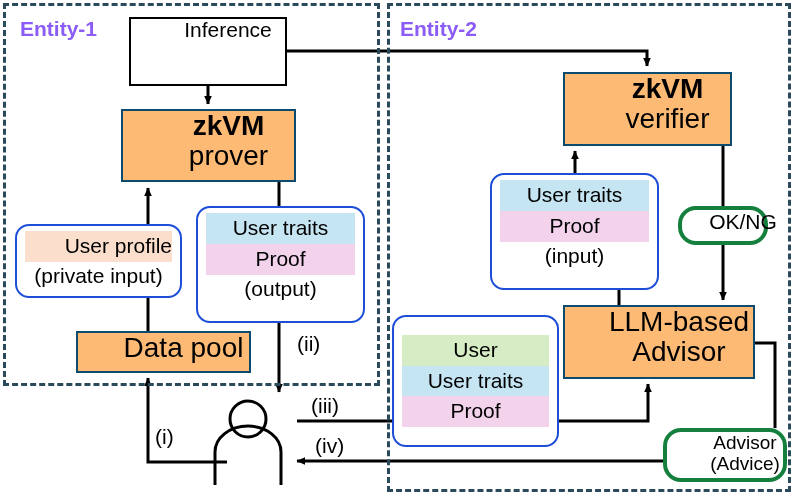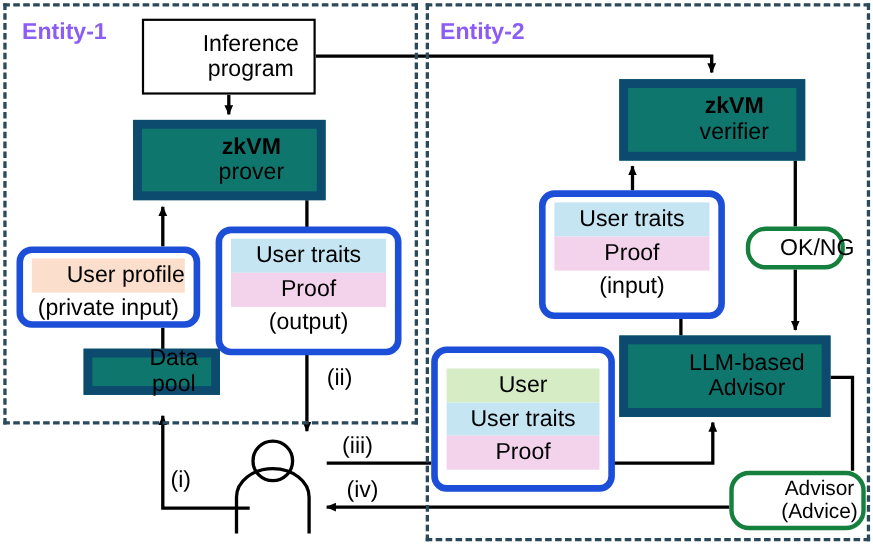--- a/index.html
+++ b/index.html
@@ -4,27 +4,27 @@
 <style>
   html,body{margin:0;padding:0;background:#ffffff;}
   body{font-family:"Liberation Sans", sans-serif;}
   #stage{position:relative;width:794px;height:495px;background:#fff;overflow:hidden;}
   #svg-layer{position:absolute;left:0;top:0;width:794px;height:495px;}
 
   .entity-box{position:absolute;border:3px dashed #2a4a5c;box-sizing:border-box;background:transparent;}
   .entity-label{position:absolute;font-weight:bold;font-size:21px;color:#8b5cf6;letter-spacing:0px;white-space:nowrap;}
 
   .node{position:absolute;box-sizing:border-box;display:flex;flex-direction:column;
-        align-items:center;justify-content:center;text-align:center;color:#000;padding-left:40px;}
+        align-items:center;text-align:center;color:#000;padding-left:40px;}
 
   .plain-box{border:2px solid #000;background:#ffffff;font-size:21px;line-height:1.08;}
-  .gray-box{border:8px solid #0c4a6e;background:#0f766e;font-size:21px;line-height:1.08;}
+  .gray-box{border:2px solid #0c4a6e;background:#fdba74;font-size:28px;line-height:1.08;}
   .gray-box .strong{font-weight:bold;}
 
-  .round-box{border:6px solid #1d4ed8;background:#ffffff;border-radius:14px;
+  .round-box{border:2px solid #1d4ed8;background:#ffffff;border-radius:14px;
              font-size:20px;overflow:hidden;padding:5px 0;justify-content:flex-start;}
   .round-thin{border:4px solid #15803d;background:#ffffff;border-radius:18px;font-size:20px;}
 
   .band{width:100%;display:block;text-align:center;font-size:21px;line-height:1.28;padding:2px 0;}
   .band-wrap{width:100%;padding:0 8px;box-sizing:border-box;}
   .band-traits{background:#c6e5f3;}
   .band-proof{background:#f3d2ec;}
   .band-query{background:#d6ecc4;}
   .band-profile{background:#fbdfcc;text-align:right;}
   .sub{display:block;width:100%;text-align:center;font-size:21px;line-height:1.25;padding-top:1px;}
@@ -82,36 +82,35 @@
   </svg>
 
   <div class="entity-box" style="left:3px;top:3px;width:377px;height:383px;"></div>
   <div class="entity-label" style="left:20px;top:17px;">Entity-1</div>
 
   <div class="entity-box" style="left:387px;top:3px;width:404px;height:489px;"></div>
   <div class="entity-label" style="left:400px;top:17px;">Entity-2</div>
 
   <div class="node plain-box" style="left:129px;top:17px;width:158px;height:69px;">
     <span>Inference</span>
-    <span>program</span>
   </div>
 
   <div class="node gray-box" style="left:121px;top:109px;width:175px;height:73px;">
     <span class="strong">zkVM</span>
     <span>prover</span>
   </div>
 
   <div class="node round-box" style="left:15px;top:224px;width:167px;height:74px;">
     <div class="band-wrap">
       <span class="band band-profile">User profile</span>
     </div>
     <span class="sub">(private input)</span>
   </div>
 
-  <div class="node gray-box" style="left:76px;top:317px;width:124px;height:42px;">
+  <div class="node gray-box" style="left:76px;top:331px;width:175px;height:42px;">
     <span>Data pool</span>
   </div>
 
   <div class="node round-box" style="left:196px;top:206px;width:169px;height:117px;">
     <div class="band-wrap">
       <span class="band band-traits">User traits</span>
       <span class="band band-proof">Proof</span>
     </div>
     <span class="sub">(output)</span>
   </div>

